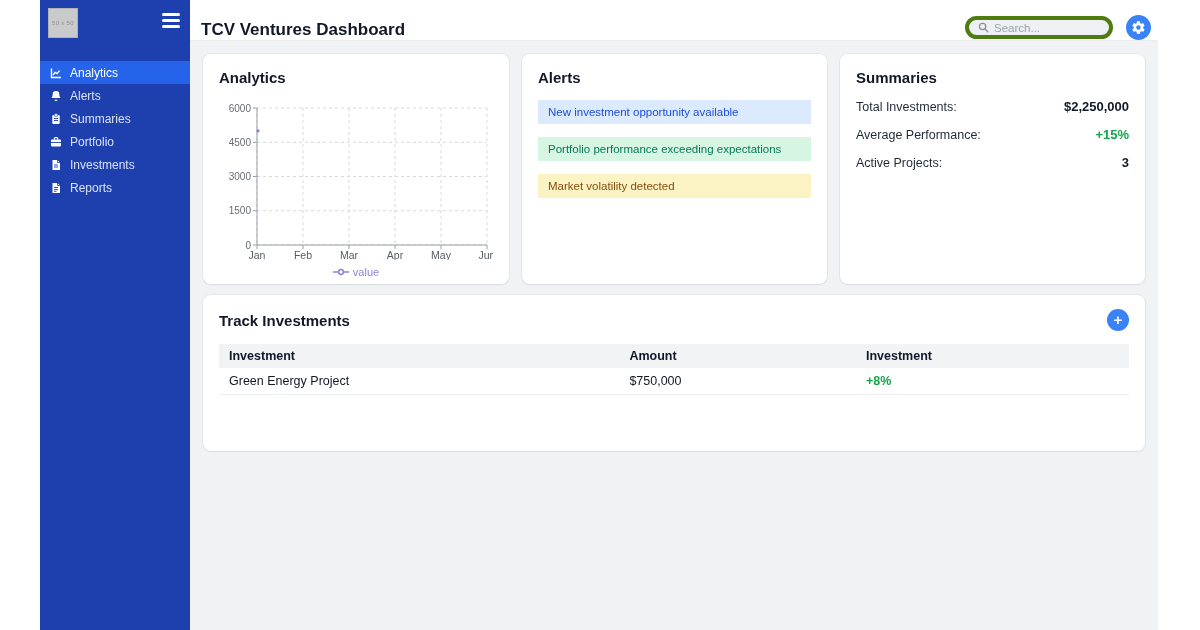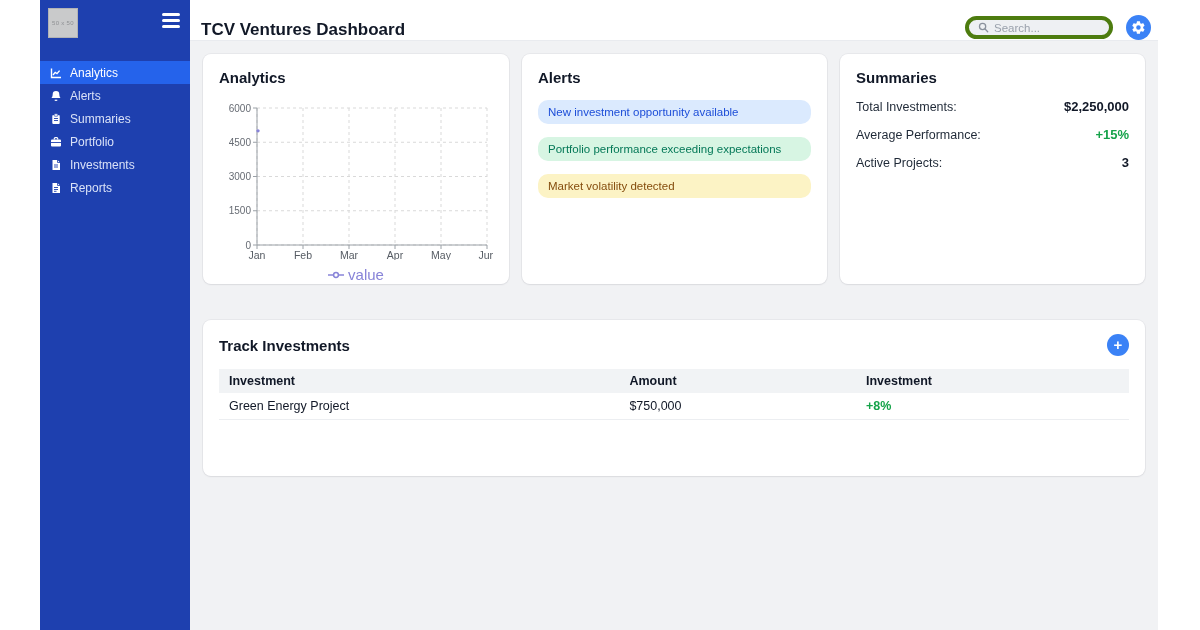--- a/index.html
+++ b/index.html
@@ -27,34 +27,34 @@
   .settings-btn { width:25px; height:25px; border-radius:50%; background:#3b82f6; margin-left:13px; border:none; display:flex; align-items:center; justify-content:center; cursor:pointer; }
 
   
   .main { position:absolute; left:150px; top:41px; width:968px; height:589px; background:#f1f2f4; padding:13px; }
   .cards-row { display:flex; gap:13px; }
   .card { flex:1; height:230px; background:#ffffff; border-radius:8px; padding:15px 16px; box-shadow:0 1px 2px rgba(16,24,40,.06), 0 0 0 1px rgba(16,24,40,.045); }
   .card-title { font-size:15px; font-weight:bold; color:#111827; }
 
   
   .chart-wrap { margin-top:8px; }
-  .chart-legend { display:flex; align-items:center; justify-content:center; gap:4px; margin-top:2px; font-size:15px; }
+  .chart-legend { display:flex; align-items:center; justify-content:center; gap:4px; margin-top:2px; font-size:11px; }
 
   
   .alerts-list { margin-top:14px; }
-  .alert { height:24px; border-radius:10px; display:flex; align-items:center; padding:0 10px; font-size:11.5px; margin-bottom:13px; }
+  .alert { height:24px; border-radius:0; display:flex; align-items:center; padding:0 10px; font-size:11.5px; margin-bottom:13px; }
 
   
   .sum-list { margin-top:6px; }
   .sum-row { display:flex; justify-content:space-between; align-items:flex-end; margin-top:13px; }
   .sum-label { font-size:12.5px; color:#1f2937; }
   .sum-value { font-size:13px; font-weight:bold; }
 
   
-  .track-card { margin-top:36px; background:#ffffff; border-radius:8px; padding:14px 16px 11px; height:156px; box-shadow:0 1px 2px rgba(16,24,40,.06), 0 0 0 1px rgba(16,24,40,.045); }
+  .track-card { margin-top:11px; background:#ffffff; border-radius:8px; padding:14px 16px 11px; height:156px; box-shadow:0 1px 2px rgba(16,24,40,.06), 0 0 0 1px rgba(16,24,40,.045); }
   .track-head { display:flex; justify-content:space-between; align-items:center; }
   .add-btn { width:22px; height:22px; border-radius:50%; background:#3b82f6; color:#ffffff; border:none; font-size:15px; font-weight:bold; line-height:1; display:flex; align-items:center; justify-content:center; cursor:pointer; padding-bottom:2px; }
   .track-table { width:100%; border-collapse:collapse; margin-top:13px; font-size:12.5px; color:#111827; }
   .track-table th { text-align:left; font-weight:bold; background:#f1f3f5; padding:5px 10px; font-size:12.5px; }
   .track-table td { padding:6px 10px; border-bottom:1px solid #eceef1; }
   .track-table col.c1 { width:44%; } .track-table col.c2 { width:26%; } .track-table col.c3 { width:30%; }
   .perf { font-weight:bold; }
 </style>
 </head>
 <body>

